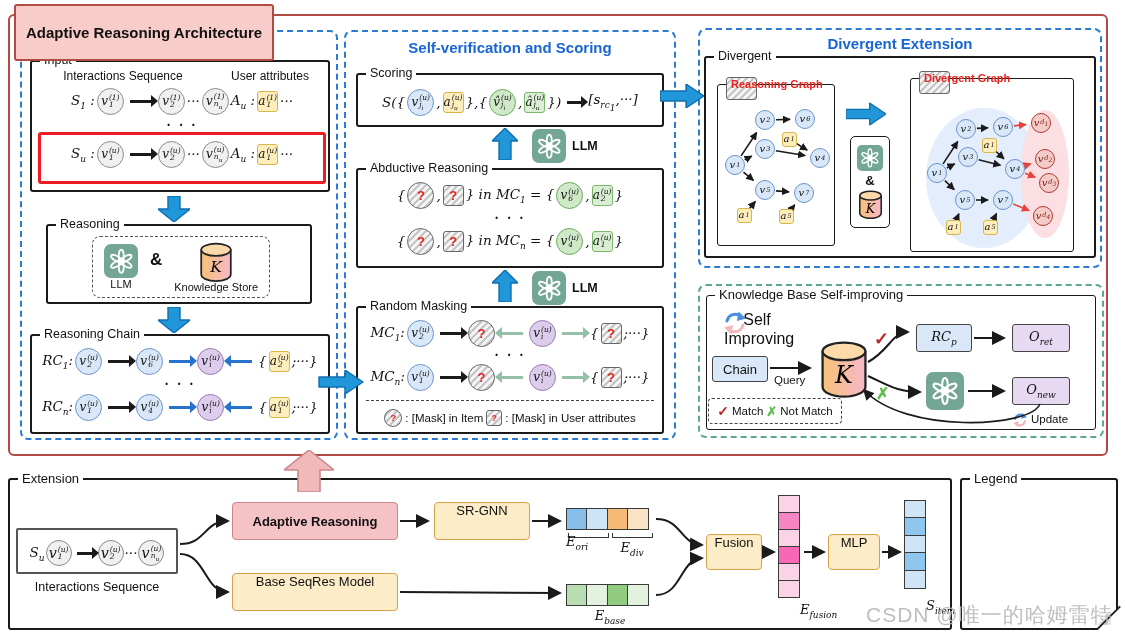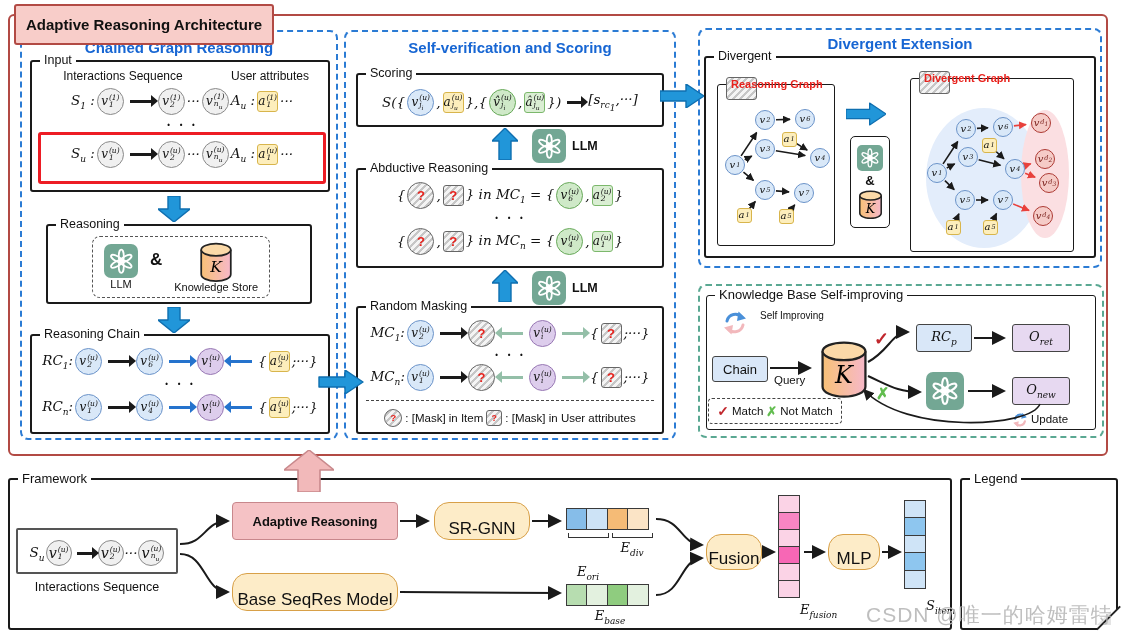--- a/index.html
+++ b/index.html
@@ -34,21 +34,21 @@
   .sarr{--c:#1a1a1a;position:relative;display:inline-block;height:3px;width:22px;background:var(--c);flex:none;margin:0 4px}
   .sarr::after{content:"";position:absolute;right:-6px;top:-4.5px;border-top:6px solid transparent;border-bottom:6px solid transparent;border-left:7px solid var(--c)}
   .sarr.b{--c:#2573cd}.sarr.g{--c:#94bfa8}
   .sarr.left::after{right:auto;left:-6px;border-left:none;border-right:7px solid var(--c)}
   .llm{display:inline-flex;align-items:center;justify-content:center;background:#73a794;border-radius:7px;flex:none}
   .llm svg{width:84%;height:84%}
   .cap{font-size:11px;text-align:center;white-space:nowrap}
   .cell{display:block;box-sizing:border-box;border:1.6px solid #3a3a3a}
   .vh{display:flex}.vh .cell{margin-left:-1.6px}.vh .cell:first-child{margin-left:0}
   .vv{display:flex;flex-direction:column}.vv .cell{margin-top:-1.6px}.vv .cell:first-child{margin-top:0}
-  .obox{background:#fdecc8;border:1.8px solid #d8a048;border-radius:15px;display:flex;align-items:flex-end;justify-content:center;font-size:17px}
+  .obox{background:#fdecc8;border:1.8px solid #d8a048;border-radius:4px;display:flex;align-items:flex-start;justify-content:center;font-size:13px}
   .pkbox{background:#f5c2c5;border:1.8px solid #c8878c;border-radius:4px;display:flex;align-items:center;justify-content:center;font-size:13px;font-weight:700}
   .blbox{background:#d9e7f8;border:1.6px solid #444;border-radius:3px;display:flex;align-items:center;justify-content:center;font-size:13px}
   .pubox{background:#e7d9f1;border:1.6px solid #444;border-radius:3px;display:flex;align-items:center;justify-content:center;font-size:13px}
   .dots{text-align:center;font-family:"DejaVu Serif",serif;font-weight:700;letter-spacing:2px}
   .redwrap{border:3px solid #ed1c24;border-radius:3px}
   .check{color:#c1272d;font-weight:700}
   .cross{color:#62bd4f;font-weight:700}
   .wm{position:absolute;left:866px;top:601px;font-size:21px;color:rgba(185,185,185,.92);letter-spacing:1px;z-index:60;white-space:nowrap}
   .lrow{display:flex;align-items:center;gap:10px}
   .lrow .sarr{width:44px;height:3.5px}
@@ -69,21 +69,21 @@
         <path d="M0,0 L7,3.5 L0,7 z" fill="#1a1a1a"></path>
       </marker>
     <linearGradient id="cylg" x1="0" y1="0" x2="1" y2="0">
         <stop offset="0" stop-color="#f8c177"></stop>
         <stop offset="1" stop-color="#f6b8c9"></stop>
       </linearGradient>
   </defs>
 </svg>
 
 <div class="abs" style="left:8px;top:14px;width:1100px;height:442px;border:2.2px solid #b24a44;border-radius:6px"></div>
-<div class="abs" style="left:14px;top:4px;padding:10px 10px;background:#f8cdc9;border:2.2px solid #b24a44;border-radius:3px;font-weight:700;font-size:15px;z-index:5"><span>Adaptive Reasoning Architecture</span></div>
+<div class="abs" style="left:14px;top:4px;padding:18px 10px;background:#f8cdc9;border:2.2px solid #b24a44;border-radius:3px;font-weight:700;font-size:15px;z-index:5"><span>Adaptive Reasoning Architecture</span></div>
 
 <div class="abs dashb" style="left:20px;top:30px;width:318px;height:410px"></div>
 <div class="abs ptitle" style="left:20px;top:39px;width:318px">Chained Graph Reasoning</div>
 
 <div class="abs bx" style="left:30px;top:60px;width:300px;height:132px">
   <span class="lbl">Input</span>
   <div class="abs" style="left:16px;top:7px;width:150px;text-align:center;font-size:12px">Interactions Sequence</div>
   <div class="abs" style="left:182px;top:7px;width:112px;text-align:center;font-size:12px">User attributes</div>
   <div class="abs seq" style="left:4px;top:24px;width:292px;height:30px">
       <span class="mx">S<sub>1</sub> :</span>
@@ -545,21 +545,21 @@
   <path d="M 268 105 L 304 105" fill="none" stroke="#1a1a1a" stroke-width="2" marker-end="url(#mka)"></path>
   <path d="M 340 118 C 330 142 205 148 164 104" fill="none" stroke="#1a1a1a" stroke-width="1.6" marker-end="url(#mka)"></path>
 </svg>
 
 <svg class="abs" style="left:722px;top:310px" width="26" height="26" viewBox="0 0 26 26">
     <path d="M5 11 A 8.5 8.5 0 0 1 20 7.5" fill="none" stroke="#4a90d9" stroke-width="3" stroke-linecap="round"></path>
     <polygon points="16.5,1.5 24,8.5 15,11" fill="#4a90d9"></polygon>
     <path d="M21 15 A 8.5 8.5 0 0 1 6 18.5" fill="none" stroke="#f2b8bc" stroke-width="3" stroke-linecap="round"></path>
     <polygon points="9.5,24.5 2,17.5 11,15" fill="#f2b8bc"></polygon>
   </svg>
-<div class="abs" style="left:760px;top:310px;width:66px;font-size:10px;line-height:1.2">Self Improving</div>
+<div class="abs" style="left:724px;top:310px;width:66px;text-align:center;font-size:16px;line-height:1.2">Self Improving</div>
 
 <div class="abs blbox" style="left:712px;top:356px;width:56px;height:26px">
     <span>Chain</span>
   </div>
 <div class="abs" style="left:774px;top:374px;font-size:11.5px">Query</div>
 
 <svg class="abs" style="left:818px;top:340px;z-index:3" width="52" height="58" viewBox="0 0 40 46">
     <path d="M3 9 v28 c0 4.5 7.6 8 17 8 s17 -3.5 17 -8 v-28" fill="url(#cylg)" stroke="#222" stroke-width="1.8"></path>
     <ellipse cx="20" cy="9" rx="17" ry="7" fill="#fbd9a8" stroke="#222" stroke-width="1.8"></ellipse>
     <text x="20" y="34" text-anchor="middle" font-style="italic" font-size="19" font-family="DejaVu Serif">K</text>
@@ -603,21 +603,21 @@
     <path d="M21 15 A 8.5 8.5 0 0 1 6 18.5" fill="none" stroke="#f2b8bc" stroke-width="3.4" stroke-linecap="round"></path>
     <polygon points="9.5,24.5 2,17.5 11,15" fill="#f2b8bc"></polygon>
   </svg>
 <div class="abs" style="left:1031px;top:413px;font-size:11.5px">Update</div>
 
 <svg class="abs" style="left:284px;top:450px;z-index:4" width="50" height="42" viewBox="0 0 50 42">
     <polygon points="25,0 50,20 36,20 36,42 14,42 14,20 0,20" fill="#f2b9ba" stroke="#c9898c" stroke-width="1.6" stroke-linejoin="round"></polygon>
   </svg>
 
 <div class="abs bx" style="left:8px;top:478px;width:944px;height:152px">
-  <span class="lbl" style="font-size:13px">Framework</span>
+  <span class="lbl" style="font-size:13px">Extension</span>
 </div>
 
 <div class="abs" style="left:16px;top:528px;width:162px;height:46px;border:2px solid #555;border-radius:2px;background:#fff">
   <div class="abs seq" style="left:0;top:8px;width:158px;height:30px;gap:1px">
       <span class="mx">S<sub>u</sub></span>
       <span class="chip cg" style="width: 26px; height: 26px; font-size: 14.3px;">v<span class="scr">
           <span>(u)</span>
           <span>1</span>
         </span></span>
       <span class="sarr k" style="width: 16px;"></span>
@@ -658,21 +658,21 @@
   </div>
 
 <div class="abs vh" style="left:566px;top:508px">
     <span class="cell" style="width: 22px; height: 22px; background: rgb(134, 189, 233);"></span>
     <span class="cell" style="width: 22px; height: 22px; background: rgb(205, 227, 246);"></span>
     <span class="cell" style="width: 22px; height: 22px; background: rgb(245, 187, 118);"></span>
     <span class="cell" style="width: 22px; height: 22px; background: rgb(251, 228, 198);"></span>
   </div>
 <div class="abs" style="left:568px;top:533px;width:41px;height:5px;border-left:1.5px solid #333;border-right:1.5px solid #333;border-bottom:1.5px solid #333"></div>
 <div class="abs" style="left:612px;top:533px;width:41px;height:5px;border-left:1.5px solid #333;border-right:1.5px solid #333;border-bottom:1.5px solid #333"></div>
-<div class="abs mm" style="left:566px;top:564px;width:44px;text-align:center;font-size:13px"><span>E<sub>ori</sub></span></div>
+<div class="abs mm" style="left:566px;top:534px;width:44px;font-size:13px"><span>E<sub>ori</sub></span></div>
 <div class="abs mm" style="left:610px;top:540px;width:44px;text-align:center;font-size:13px"><span>E<sub>div</sub></span></div>
 
 <div class="abs vh" style="left:566px;top:584px">
     <span class="cell" style="width: 22px; height: 22px; background: rgb(183, 221, 176);"></span>
     <span class="cell" style="width: 22px; height: 22px; background: rgb(227, 241, 223);"></span>
     <span class="cell" style="width: 22px; height: 22px; background: rgb(143, 204, 127);"></span>
     <span class="cell" style="width: 22px; height: 22px; background: rgb(227, 241, 223);"></span>
   </div>
 <div class="abs mm" style="left:566px;top:608px;width:88px;text-align:center;font-size:13px"><span>E<sub>base</sub></span></div>
 

